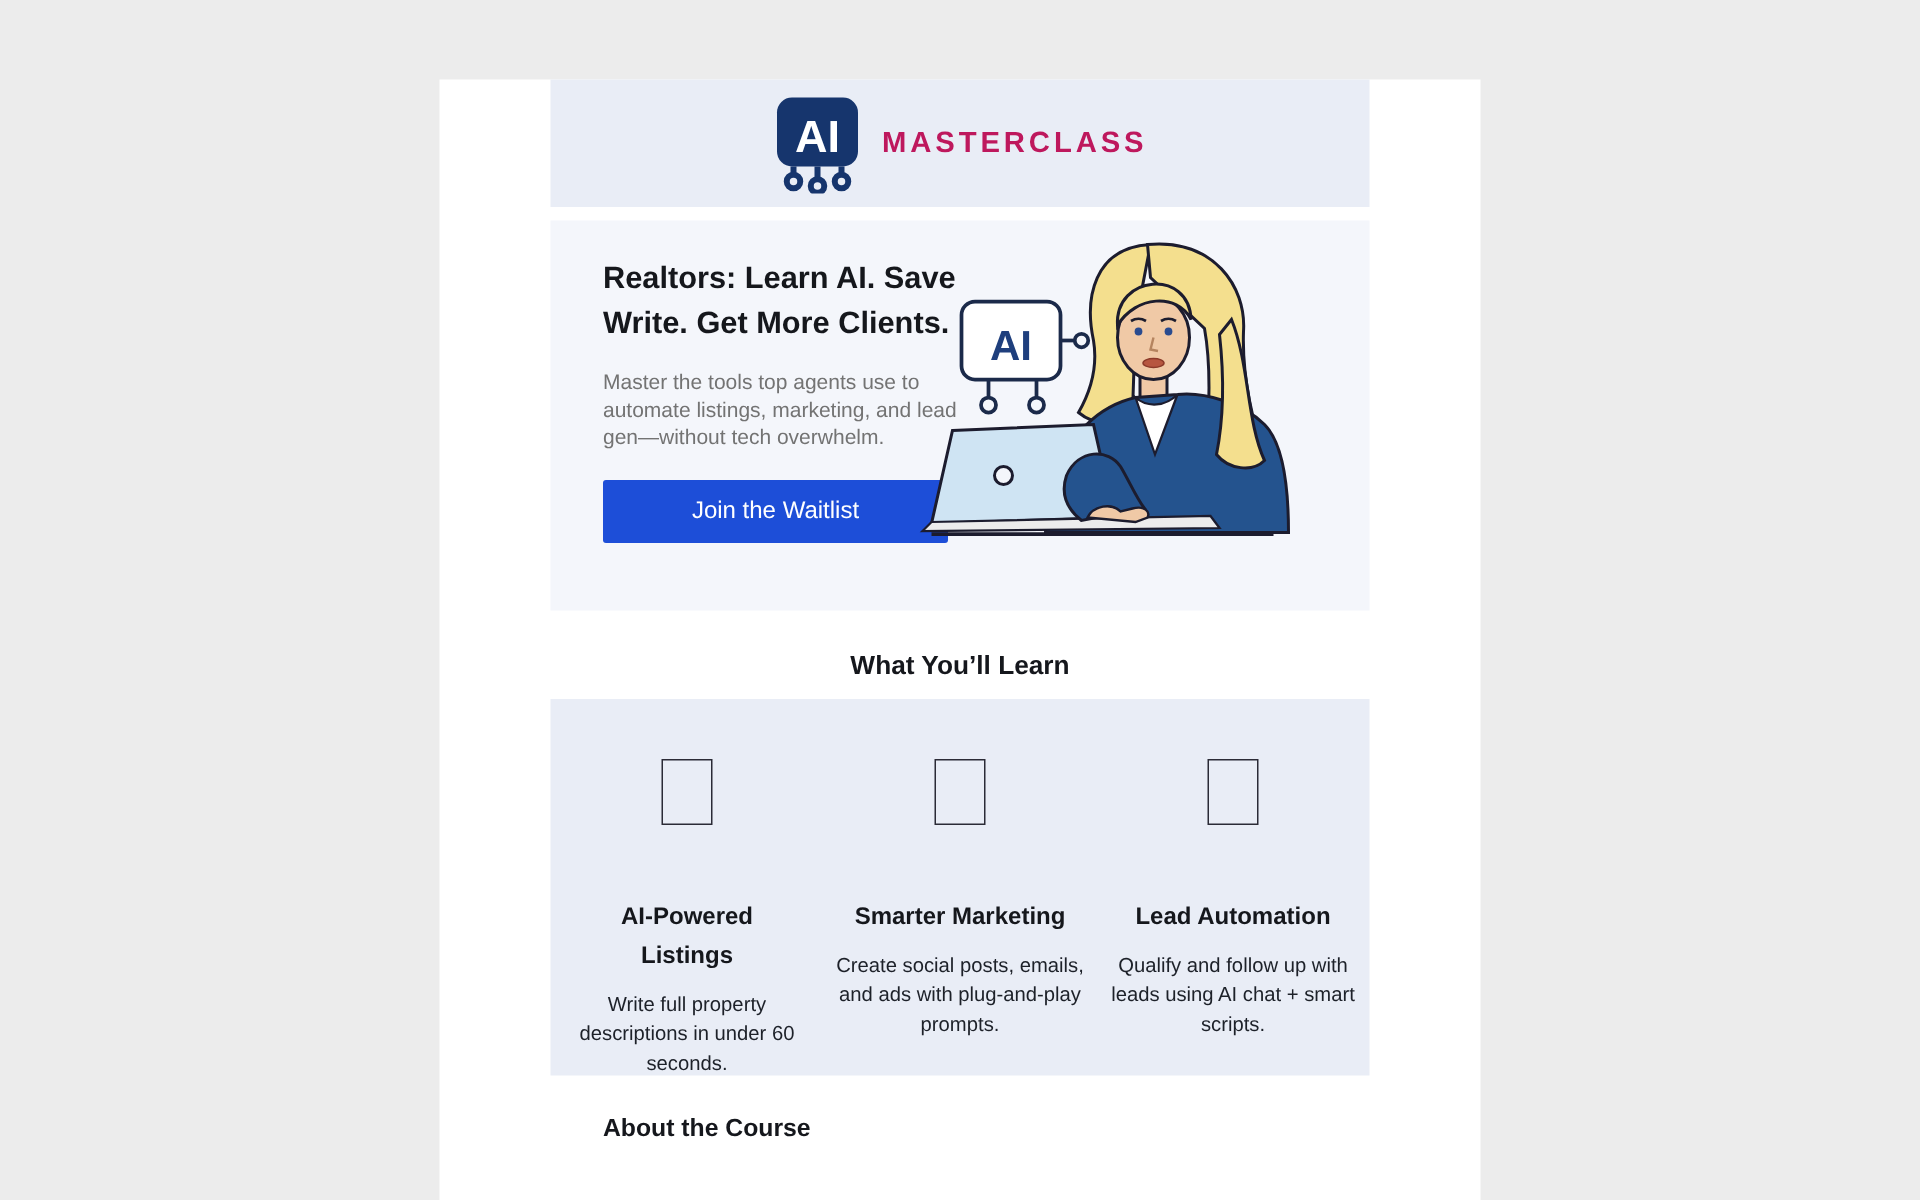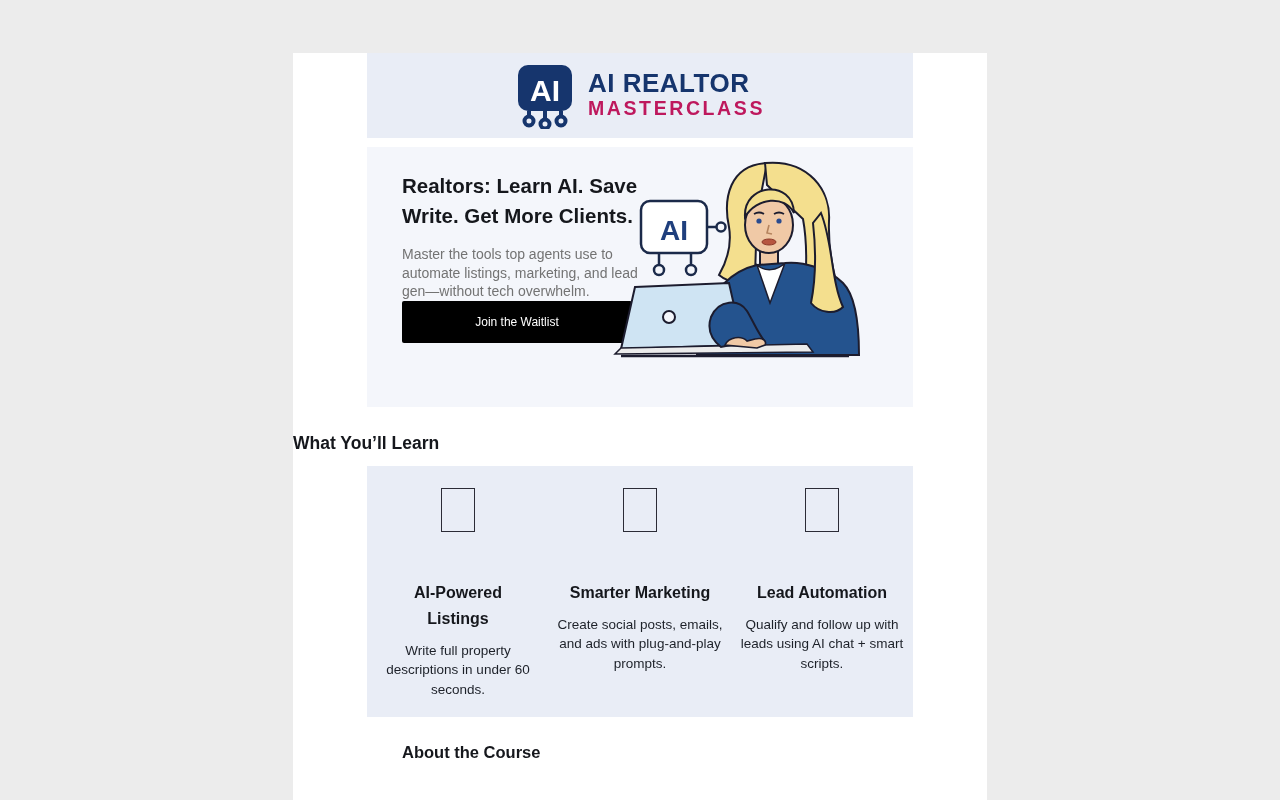--- a/index.html
+++ b/index.html
@@ -14,29 +14,29 @@
                  display:flex; align-items:center; justify-content:center; gap:13px; }
   .logo-icon { display:block; }
   .brand-line1 { font-size:26px; font-weight:800; letter-spacing:0.5px; color:#16356d; line-height:1.05; }
   .brand-line2 { font-size:19.5px; font-weight:700; letter-spacing:2.6px; color:#be185d; line-height:1.2; }
 
   
   .hero { margin-top:9px; height:260px; background:#f4f6fb; position:relative; }
   .hero-left { position:absolute; left:35px; top:24px; width:250px; }
   .hero-heading { font-size:20.5px; line-height:1.46; font-weight:700; color:#15171c; width:245px; }
   .hero-body { margin-top:14px; font-size:14px; line-height:1.34; color:#737373; width:248px; }
-  .cta-button { width:230px; height:42px; background:#000000; color:#ffffff;
-                font-size:12px; border:none; border-radius:2px; cursor:pointer;
+  .cta-button { margin-top:19px; width:230px; height:42px; background:#1d4ed8; color:#ffffff;
+                font-size:16px; border:none; border-radius:2px; cursor:pointer;
                 font-family:"Liberation Sans", sans-serif; }
   .hero-illustration { position:absolute; right:38px; top:8px; }
 
   
-  .learn-title { text-align:left; margin:26px 0 12px; font-size:17.5px; font-weight:700; color:#15171c; }
+  .learn-title { text-align:center; margin:26px 0 12px; font-size:17.5px; font-weight:700; color:#15171c; }
   .features { background:#e9edf6; height:251px; display:flex; }
-  .feature { flex:1; text-align:center; padding-top:22px; }
+  .feature { flex:1; text-align:center; padding-top:40px; }
   .tofu-box { display:inline-block; width:34px; height:44px; border:1.6px solid #2b2b36; background:transparent; }
   .feature-title { margin:44px auto 0; font-size:16px; font-weight:700; line-height:1.62; max-width:142px; color:#15171c; }
   .feature-desc { margin:9px auto 0; font-size:13.5px; line-height:1.45; max-width:172px; color:#1d2129; }
 
   
   .about-title { margin:26px 0 0 35px; font-size:16.5px; font-weight:700; color:#15171c; }
 </style>
 </head>
 <body>
 
@@ -47,21 +47,20 @@
       <rect x="3" y="2" width="54" height="46" rx="10" fill="#16356d"></rect>
       <text x="30" y="38" text-anchor="middle" font-family="Liberation Sans, sans-serif" font-size="30" font-weight="800" fill="#ffffff">AI</text>
       <line x1="14" y1="48" x2="14" y2="54" stroke="#16356d" stroke-width="4"></line>
       <line x1="30" y1="48" x2="30" y2="57" stroke="#16356d" stroke-width="4"></line>
       <line x1="46" y1="48" x2="46" y2="54" stroke="#16356d" stroke-width="4"></line>
       <circle cx="14" cy="58" r="4.5" fill="#e9edf6" stroke="#16356d" stroke-width="4"></circle>
       <circle cx="30" cy="61" r="4.5" fill="#e9edf6" stroke="#16356d" stroke-width="4"></circle>
       <circle cx="46" cy="58" r="4.5" fill="#e9edf6" stroke="#16356d" stroke-width="4"></circle>
     </svg>
     <div>
-      <div class="brand-line1">AI REALTOR</div>
       <div class="brand-line2">MASTERCLASS</div>
     </div>
   </div>
 
   <div class="band hero">
     <div class="hero-left">
       <div class="hero-heading">Realtors: Learn AI. Save Write. Get More Clients.</div>
       <div class="hero-body">Master the tools top agents use to automate listings, marketing, and lead gen—without tech overwhelm.</div>
       <button class="cta-button">Join the Waitlist</button>
     </div>

